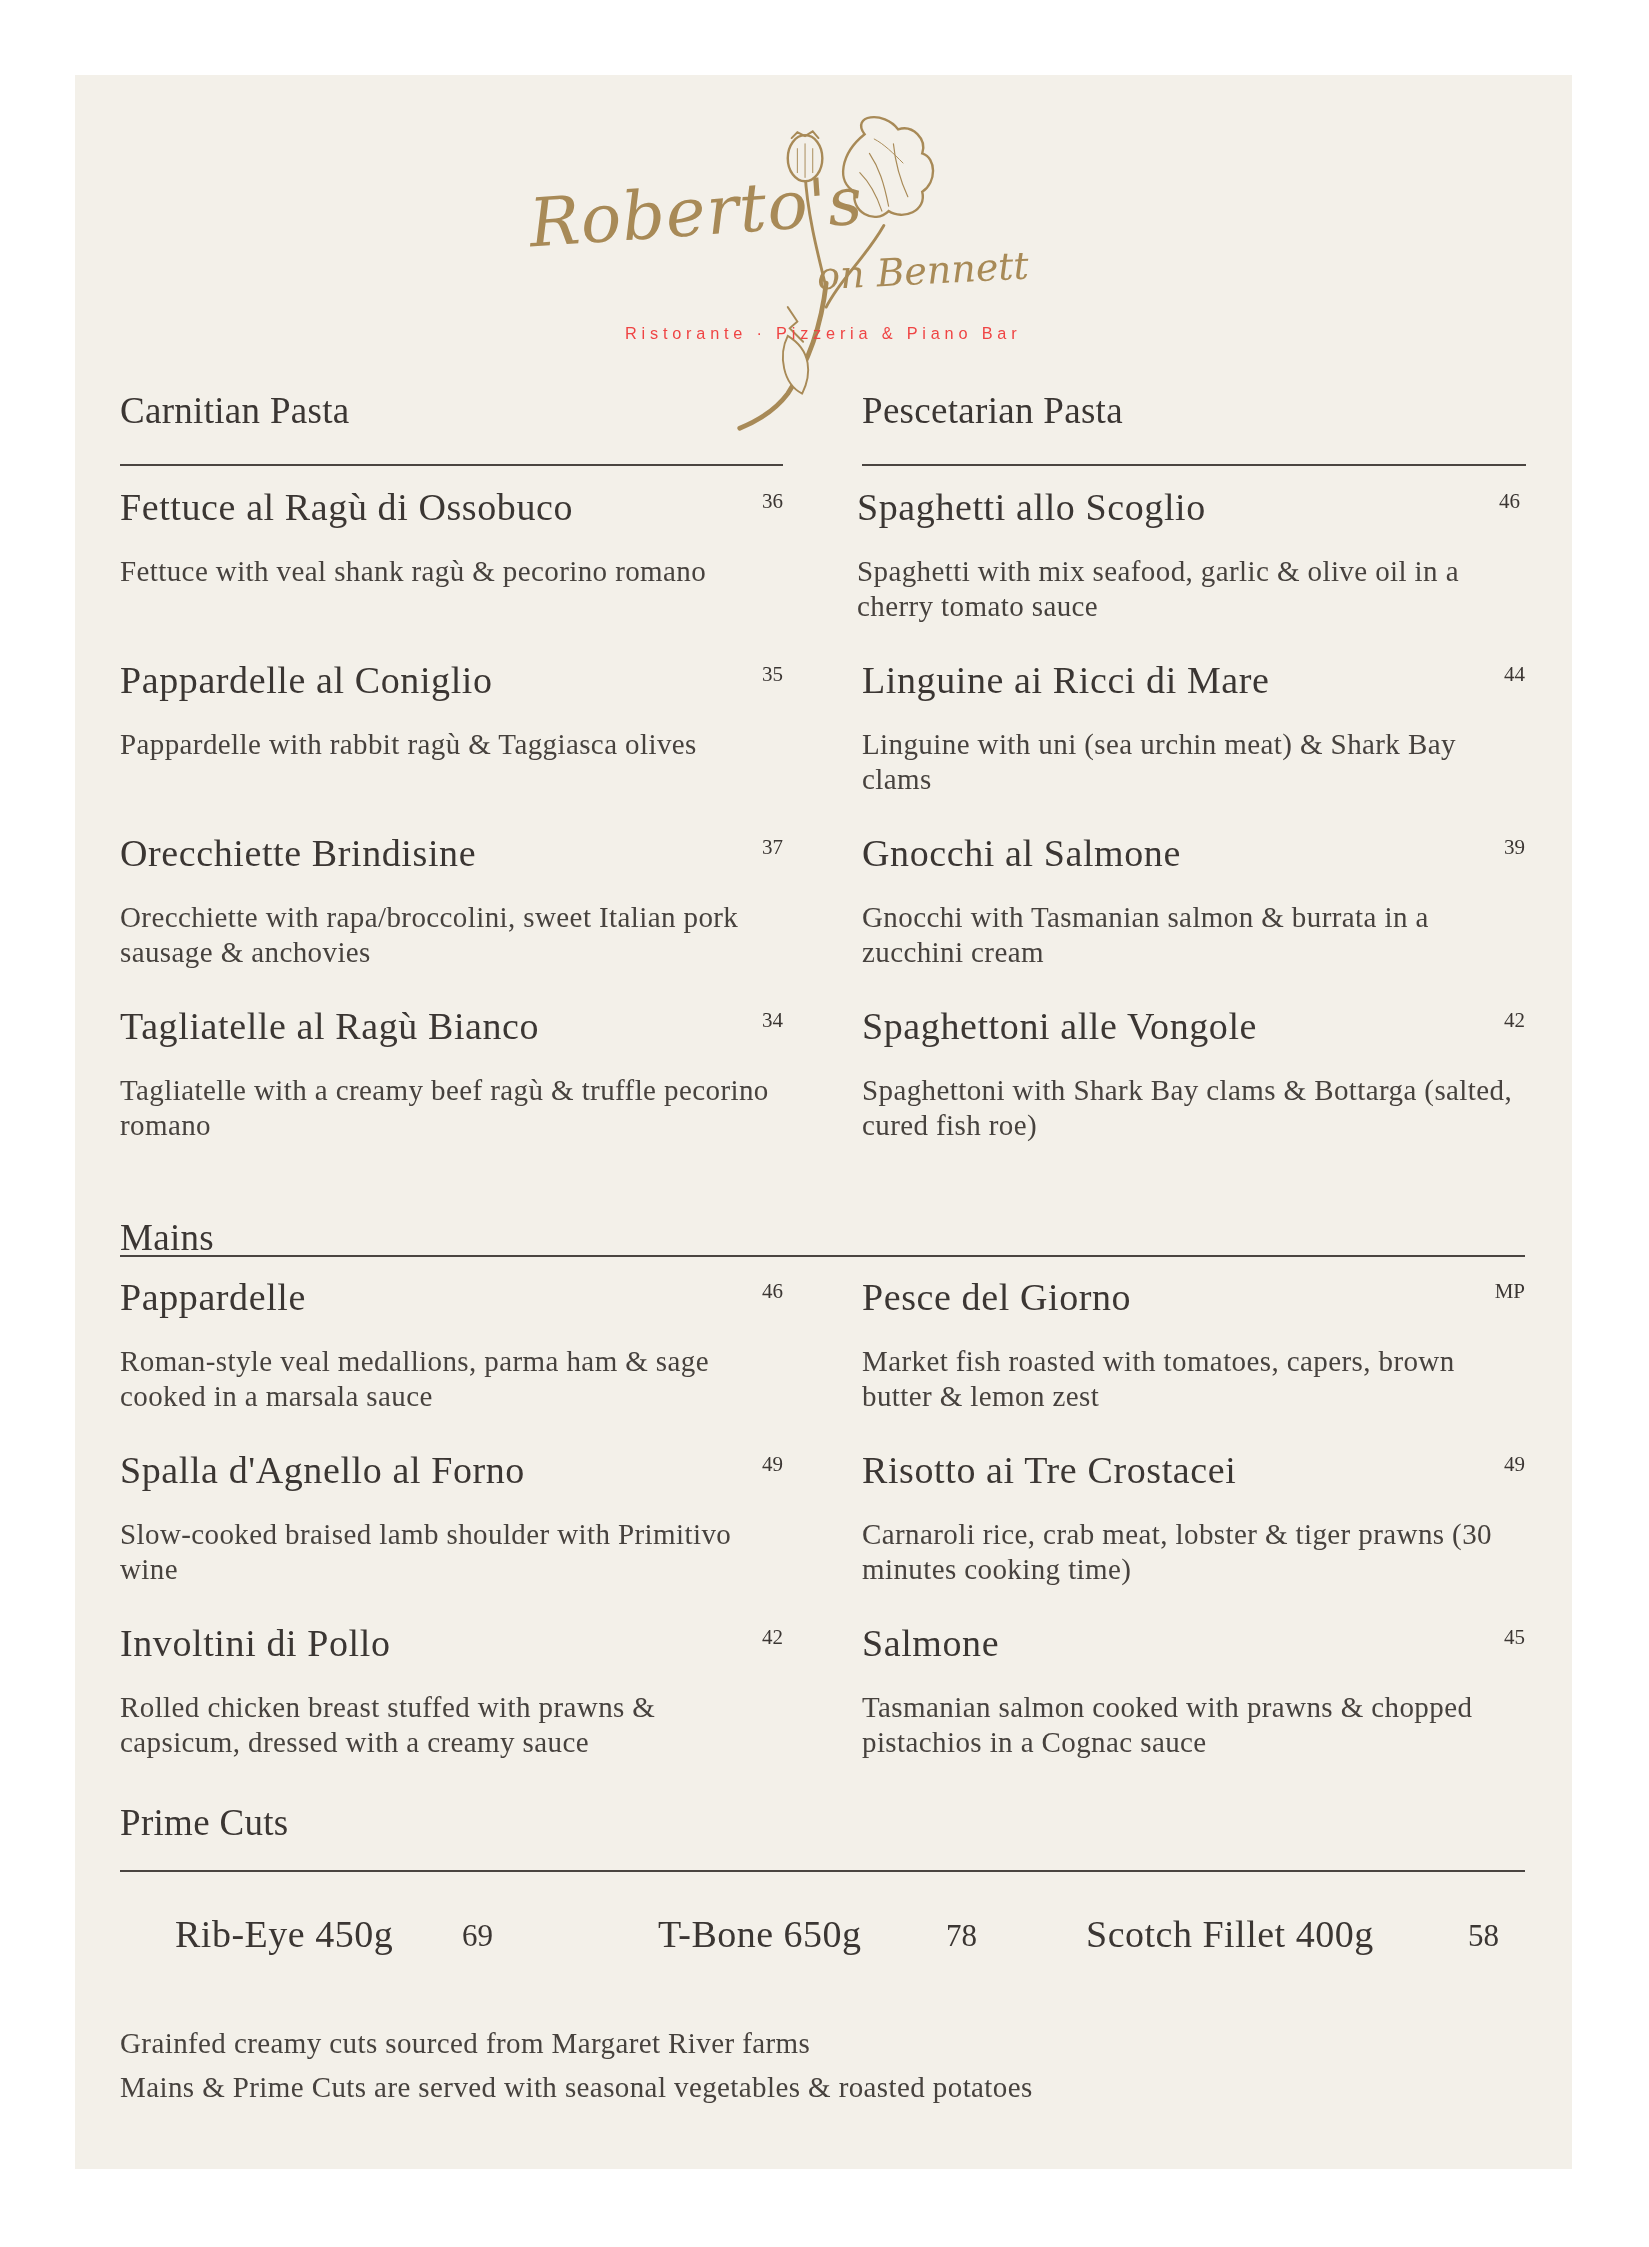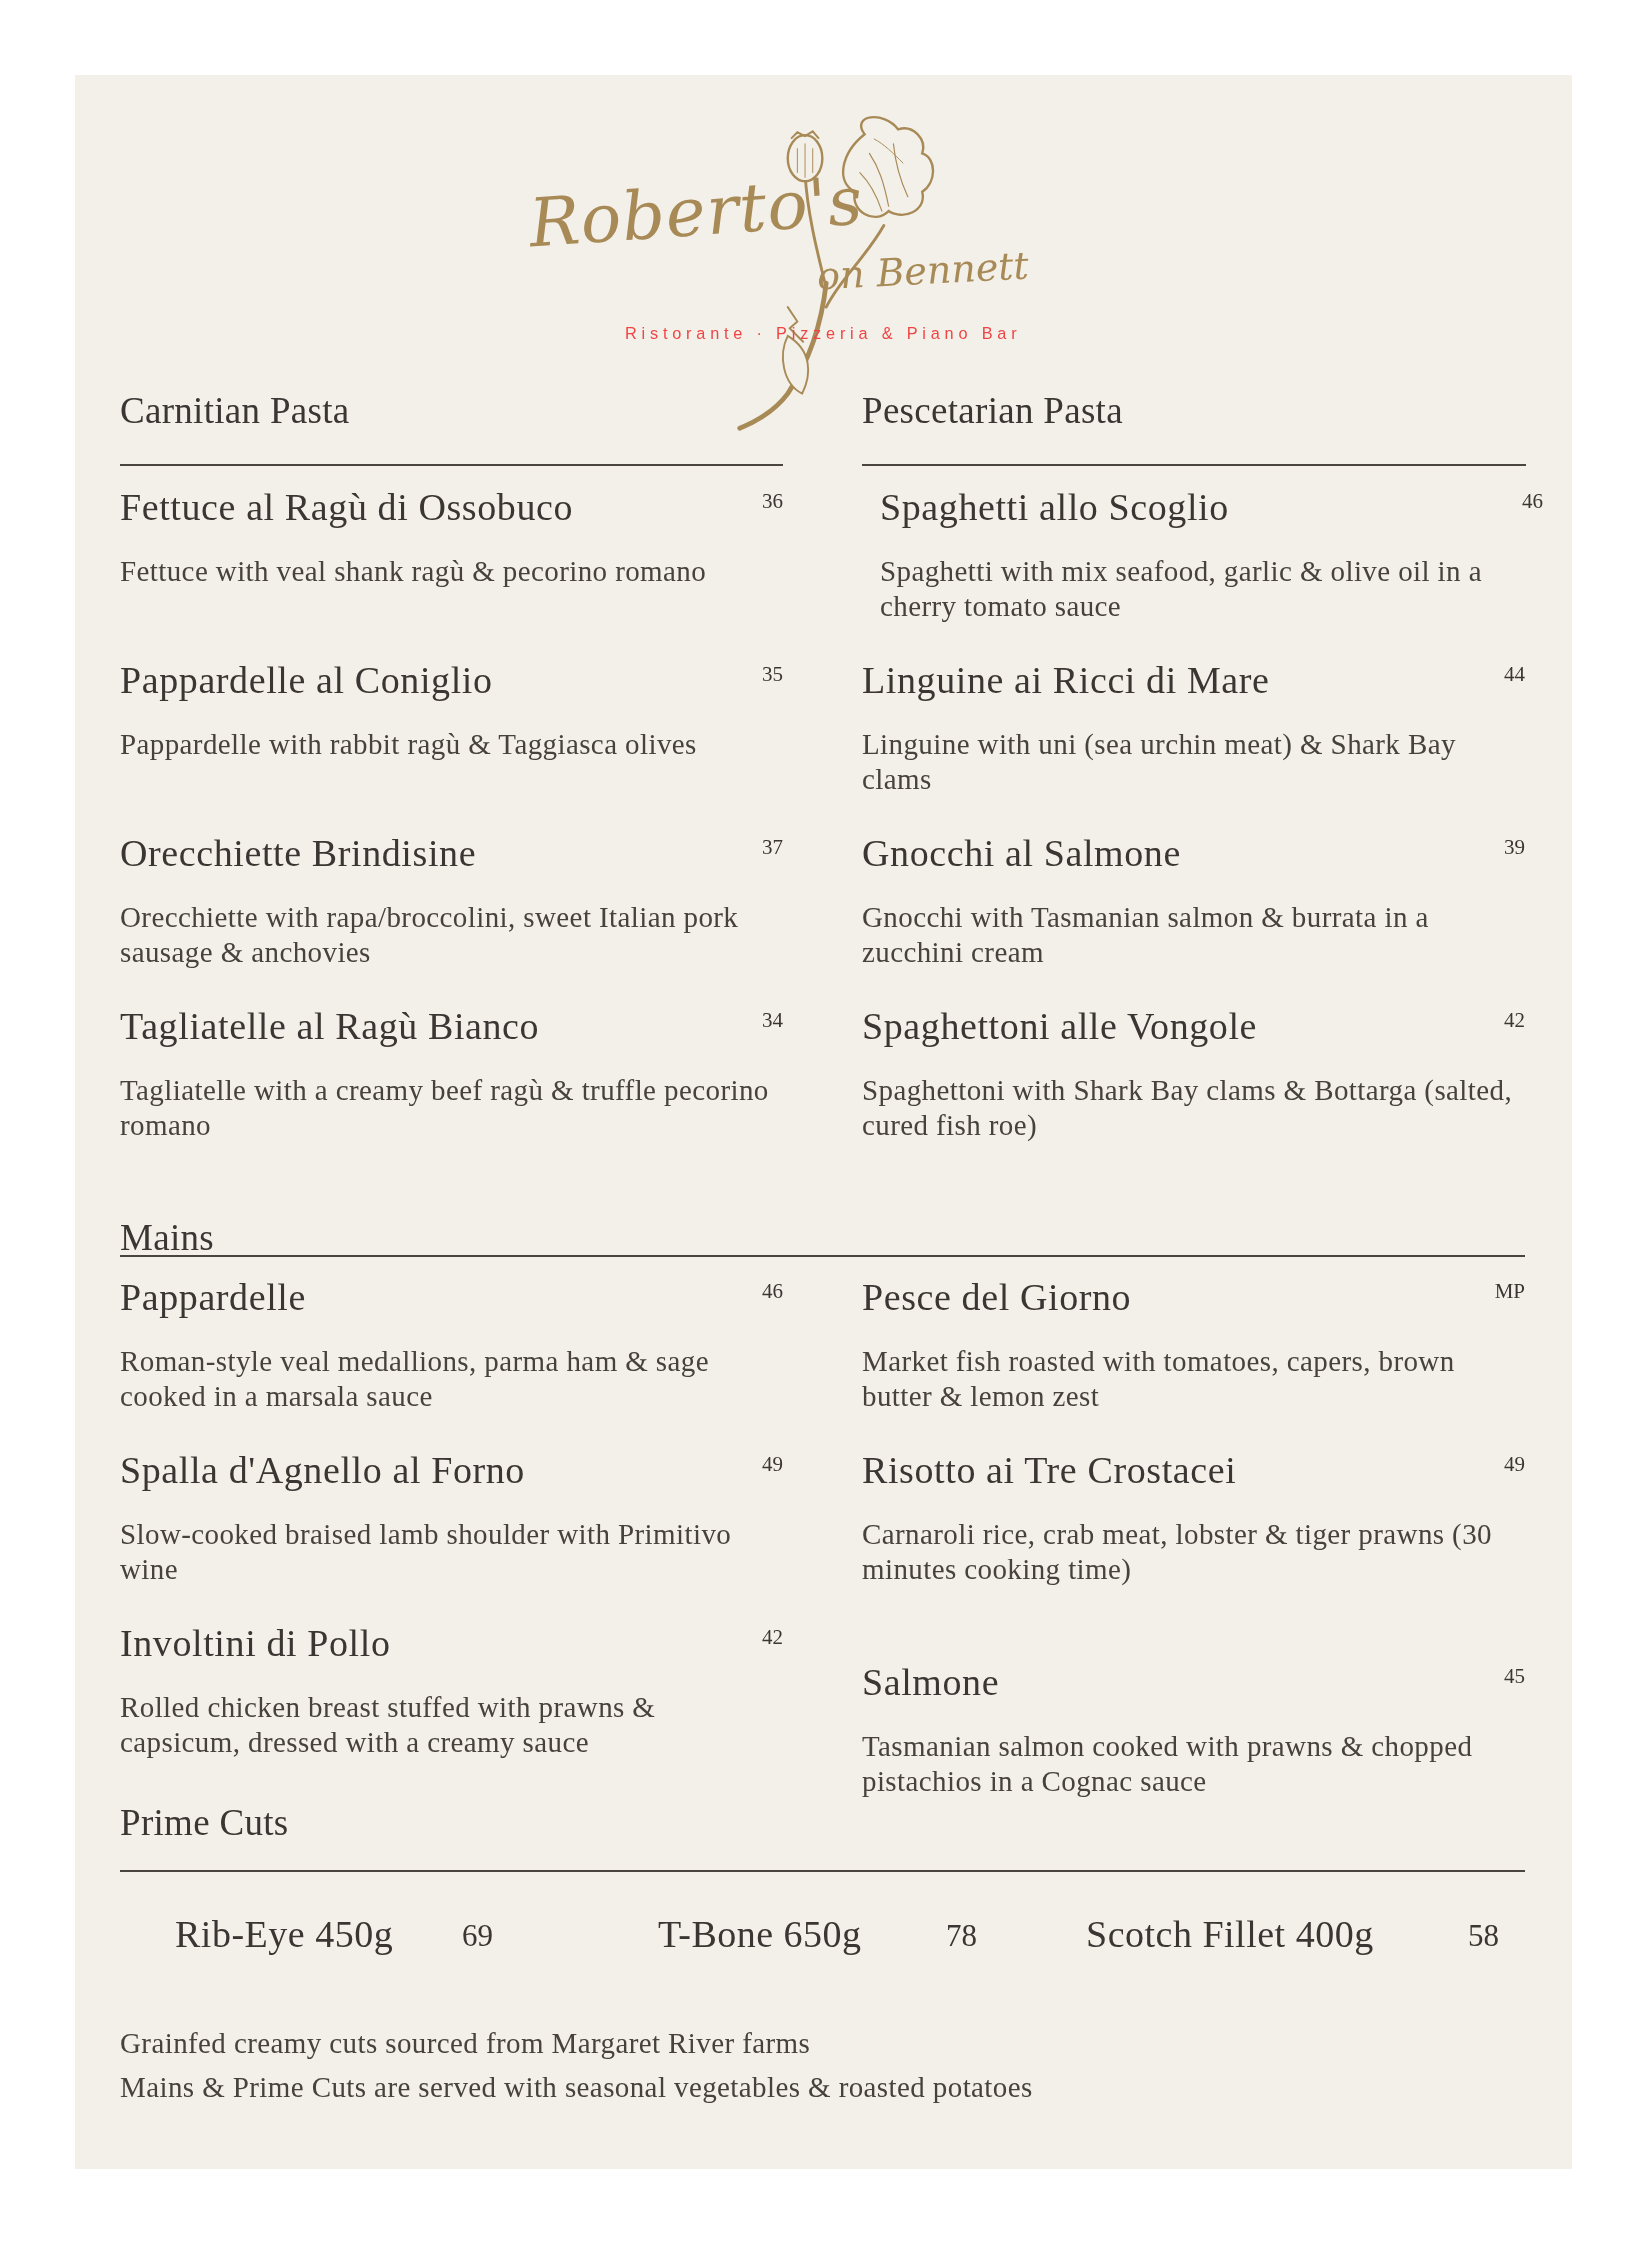--- a/index.html
+++ b/index.html
@@ -90,21 +90,21 @@
   <div class="item-name-row">
     <span class="item-name">Tagliatelle al Ragù Bianco</span>
     <span class="item-price">34</span>
   </div>
   <div class="item-desc">Tagliatelle with a creamy beef ragù &amp; truffle pecorino romano</div>
 </div>
 
 <div class="heading" style="left:862px; top:389px;">Pescetarian Pasta</div>
 <div class="rule" style="left:862px; top:464px; width:664px;"></div>
 
-<div class="item" style="left:880px; top:485px;">
+<div class="item" style="left:857px; top:485px;">
   <div class="item-name-row">
     <span class="item-name">Spaghetti allo Scoglio</span>
     <span class="item-price">46</span>
   </div>
   <div class="item-desc">Spaghetti with mix seafood, garlic &amp; olive oil in a cherry tomato sauce</div>
 </div>
 <div class="item" style="left:862px; top:658px;">
   <div class="item-name-row">
     <span class="item-name">Linguine ai Ricci di Mare</span>
     <span class="item-price">44</span>
@@ -158,21 +158,21 @@
   </div>
   <div class="item-desc">Market fish roasted with tomatoes, capers, brown butter &amp; lemon zest</div>
 </div>
 <div class="item" style="left:862px; top:1448px;">
   <div class="item-name-row">
     <span class="item-name">Risotto ai Tre Crostacei</span>
     <span class="item-price">49</span>
   </div>
   <div class="item-desc">Carnaroli rice, crab meat, lobster &amp; tiger prawns (30 minutes cooking time)</div>
 </div>
-<div class="item" style="left:862px; top:1621px;margin-top:39px;">
+<div class="item" style="left:862px; top:1621px;">
   <div class="item-name-row">
     <span class="item-name">Salmone</span>
     <span class="item-price">45</span>
   </div>
   <div class="item-desc">Tasmanian salmon cooked with prawns &amp; chopped pistachios in a Cognac sauce</div>
 </div>
 
 <div class="heading" style="left:120px; top:1801px;">Prime Cuts</div>
 <div class="rule" style="left:120px; top:1870px; width:1405px;"></div>
 

